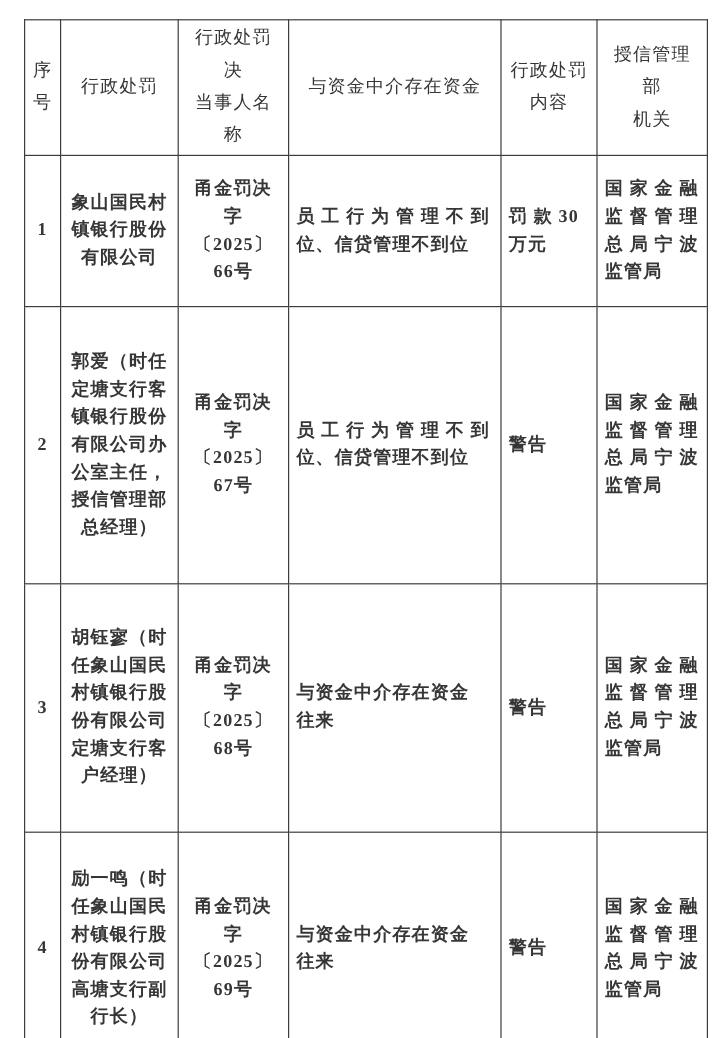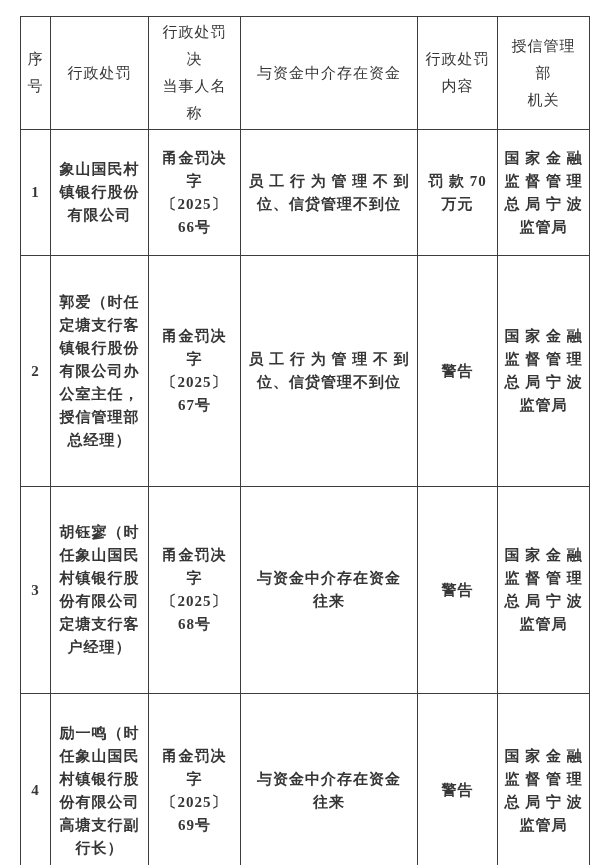--- a/index.html
+++ b/index.html
@@ -36,21 +36,21 @@
   }
   .penalty-table th {
     line-height: 27px;
     text-align: center;
   }
   .penalty-table td {
     line-height: 23px;
     font-weight: bold;
   }
   .c-center { text-align: center; }
-  .c-left   { text-align: center; }
+  .c-left   { text-align: left; }
   tr.hdr-row { height: 59px; }
   tr.row-1 { height: 126px; }
   tr.row-2 { height: 231px; }
   tr.row-3 { height: 207px; }
   tr.row-4 { height: 194px; }
 </style>
 </head>
 <body>
 
 <table class="penalty-table">
@@ -79,21 +79,21 @@
     <tr class="row-1">
       <td class="c-center">1</td>
       <td class="c-center">象山国民村
 镇银行股份
 有限公司</td>
       <td class="c-center">甬金罚决字
 〔2025〕
 66号</td>
       <td class="c-left">员 工 行 为 管 理 不 到
 位、信贷管理不到位</td>
-      <td class="c-left">罚 款 70
+      <td class="c-left">罚 款 30
 万元</td>
       <td class="c-left">国 家 金 融
 监 督 管 理
 总 局 宁 波
 监管局</td>
     </tr>
 
     <tr class="row-2">
       <td class="c-center">2</td>
       <td class="c-center">郭爱（时任

